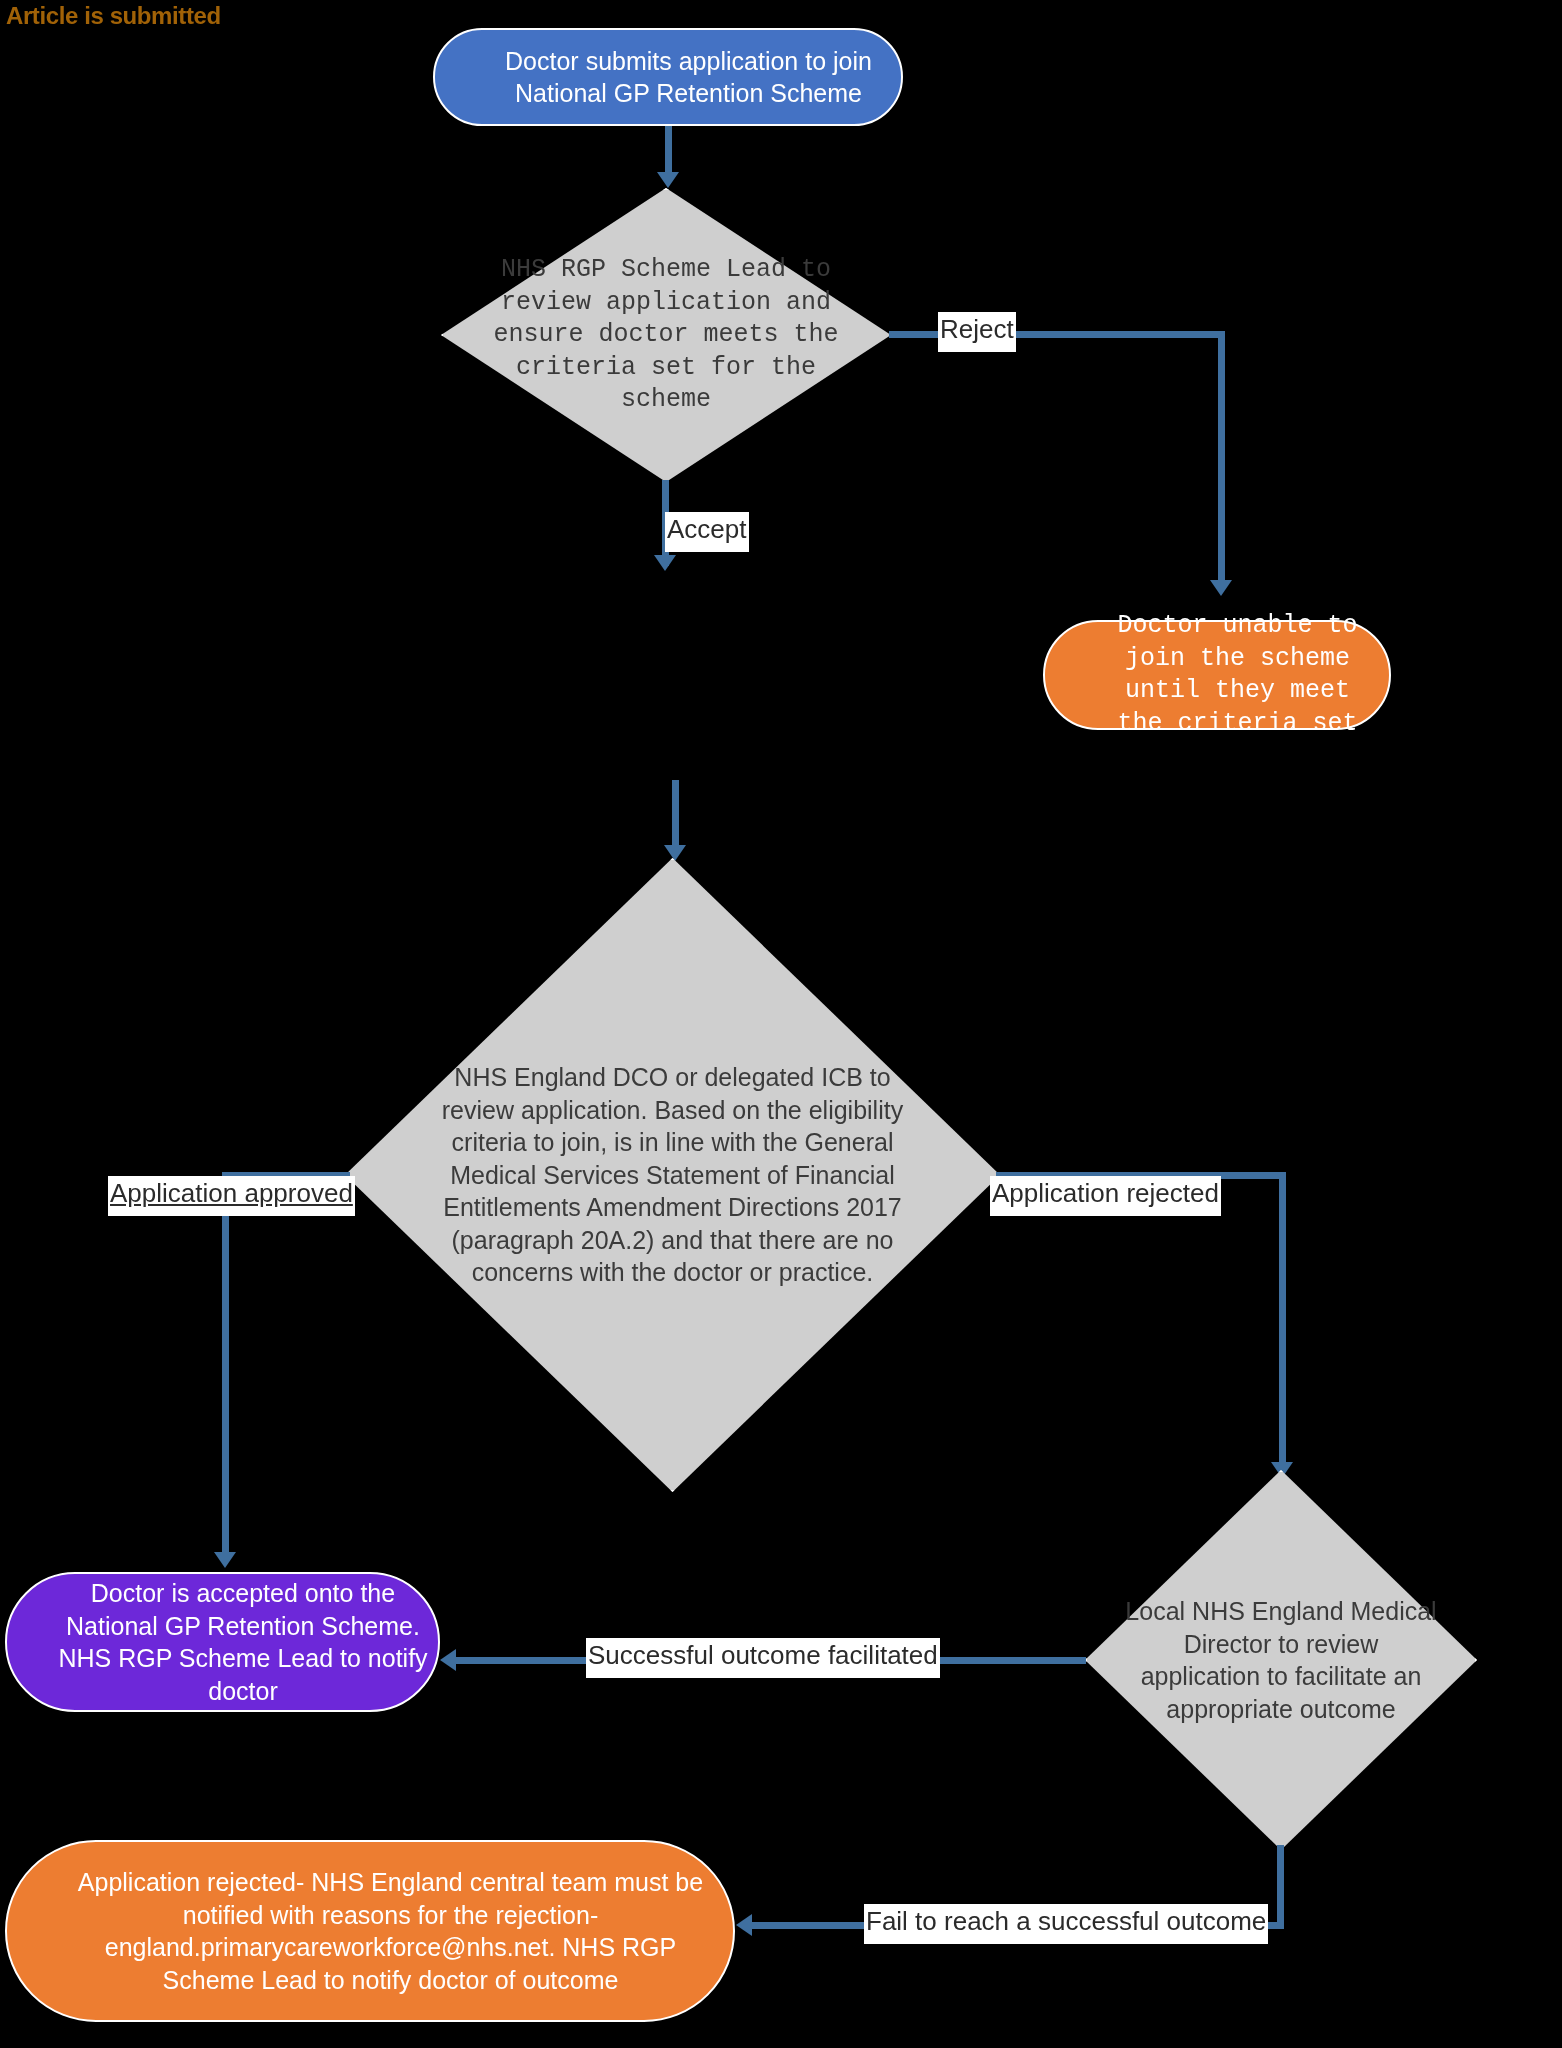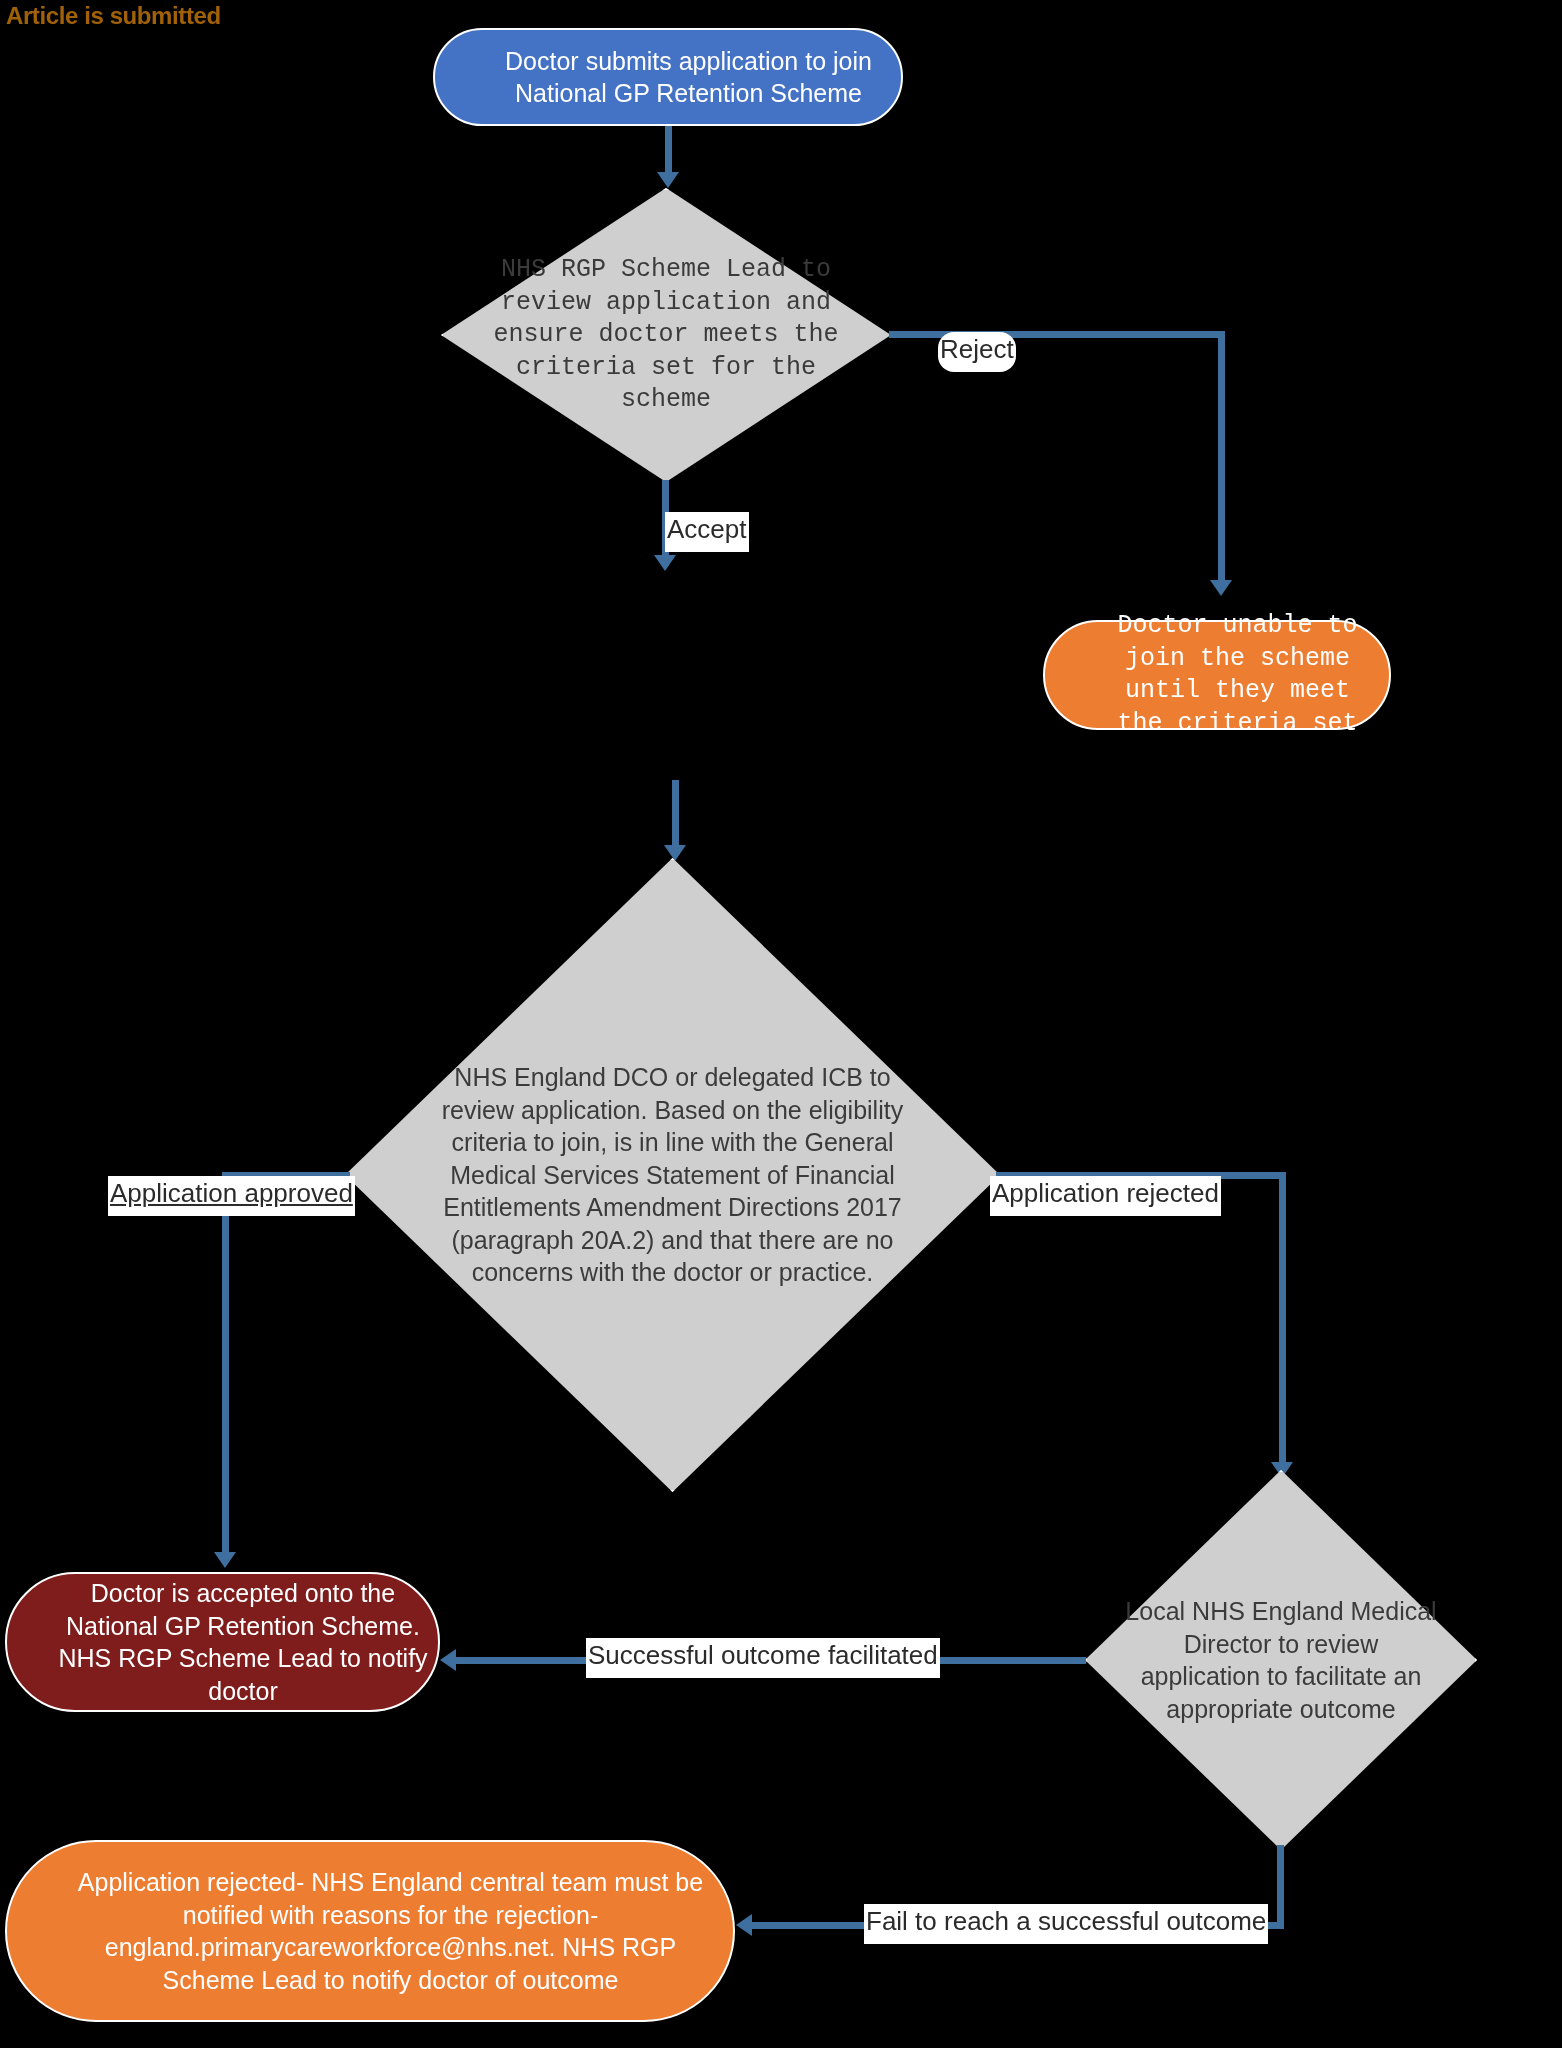--- a/index.html
+++ b/index.html
@@ -50,21 +50,21 @@
 
   
   .pill {
     border-radius: 999px;
     border: 2px solid #ffffff;
     color: #ffffff;
     font-size: 25px;
   }
   .pill.blue   { background: #4472c4; }
   .pill.orange { background: #ed7d31; }
-  .pill.green  { background: #7f1d1d; }
+  .pill.green  { background: #6d28d9; }
 
   .rect {
     border: 2px solid #ffffff;
     background: #21527d;
     color: #ffffff;
     font-size: 25px;
   }
 
   
   .diamond-wrap { position: absolute; }
@@ -139,21 +139,21 @@
   <div class="arrow down" style="left:657px; top:172px;"></div>
 
   <div class="diamond-wrap" style="left:441px; top:188px; width:450px; height:294px;">
     <div class="diamond-shape"></div>
     <div class="diamond-text" style="padding:0 46px;font-family:Liberation Mono, monospace;">NHS RGP Scheme Lead to review application and ensure doctor meets the criteria set for the scheme</div>
   </div>
 
   <div class="line-h" style="left:889px; top:331px; width:333px;"></div>
   <div class="line-v" style="left:1218px; top:331px; height:252px;"></div>
   <div class="arrow down" style="left:1210px; top:580px;"></div>
-  <div class="edge-label" style="left:938px; top:332px;border-radius:16px;">Reject</div>
+  <div class="edge-label" style="left:938px; top:312px;">Reject</div>
 
   <div class="line-v" style="left:662px; top:480px; height:86px;"></div>
   <div class="arrow down" style="left:654px; top:555px;"></div>
   <div class="edge-label" style="left:629px; top:512px;margin-left:36px;">Accept</div>
 
 
   <div class="node pill orange" style="left:1043px; top:620px; width:348px; height:110px;font-family:Liberation Mono, monospace;">
     <div class="txt">Doctor unable to join the scheme until they meet the criteria set</div>
   </div>
 

